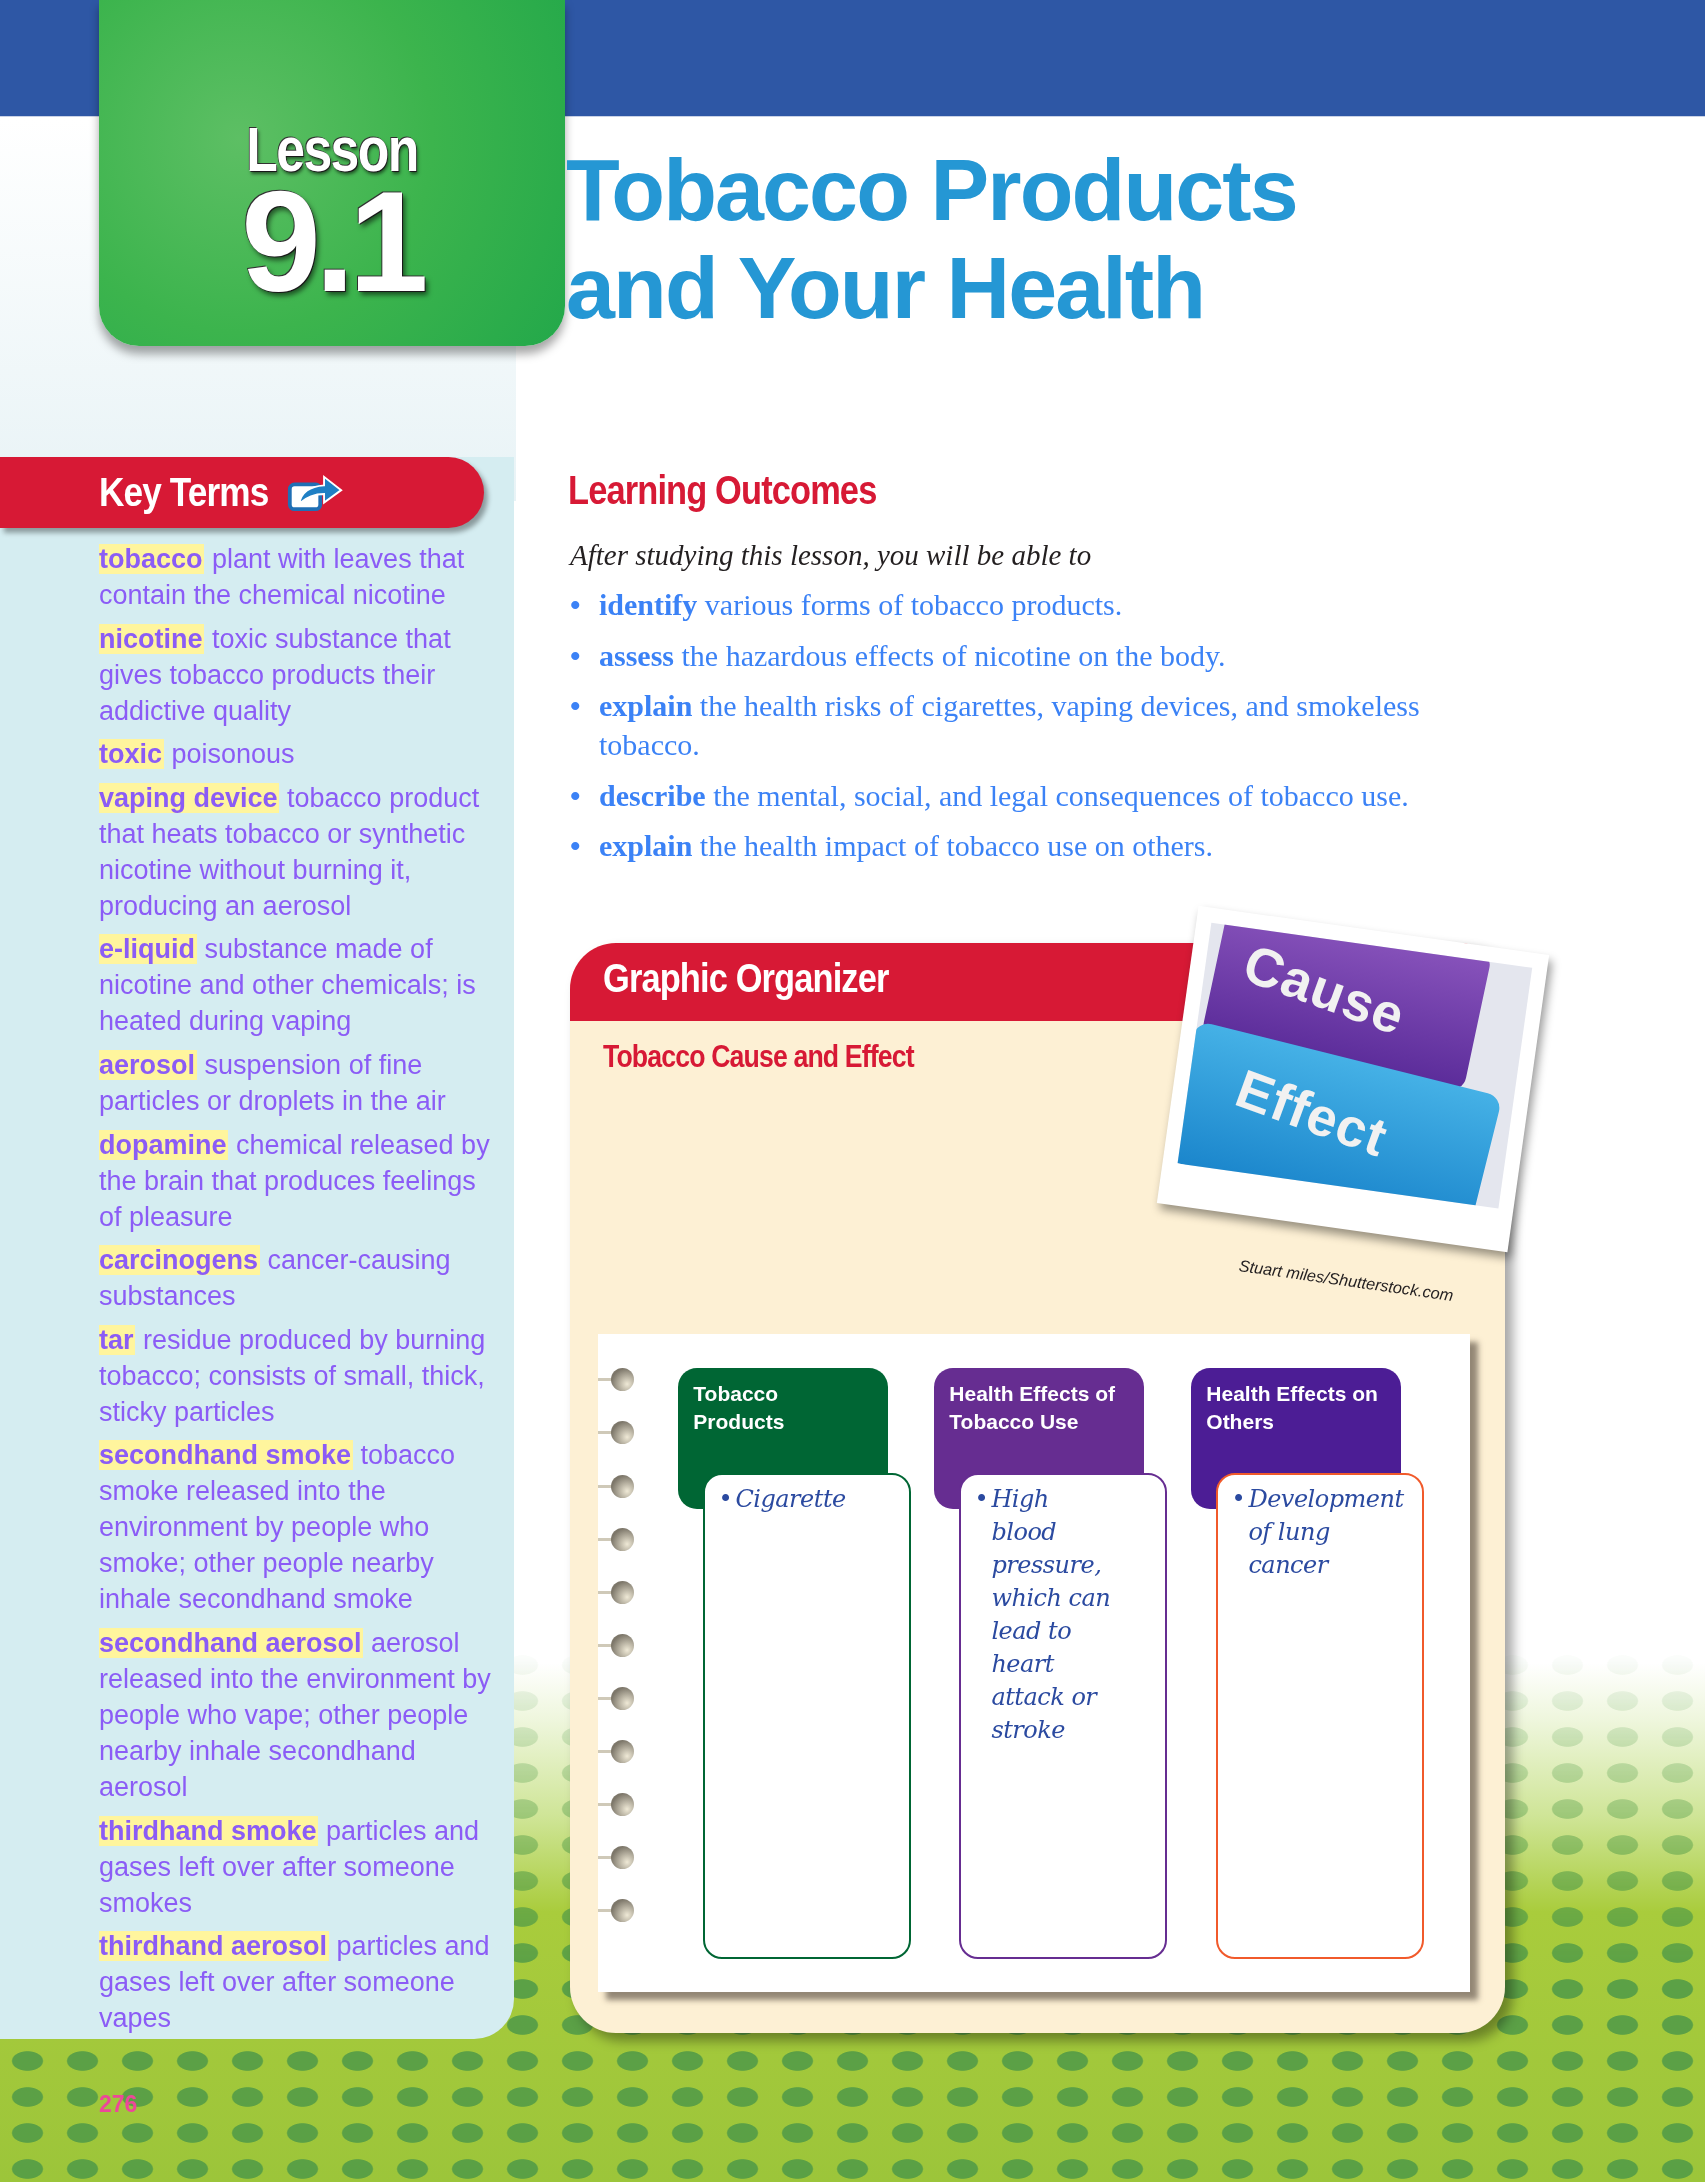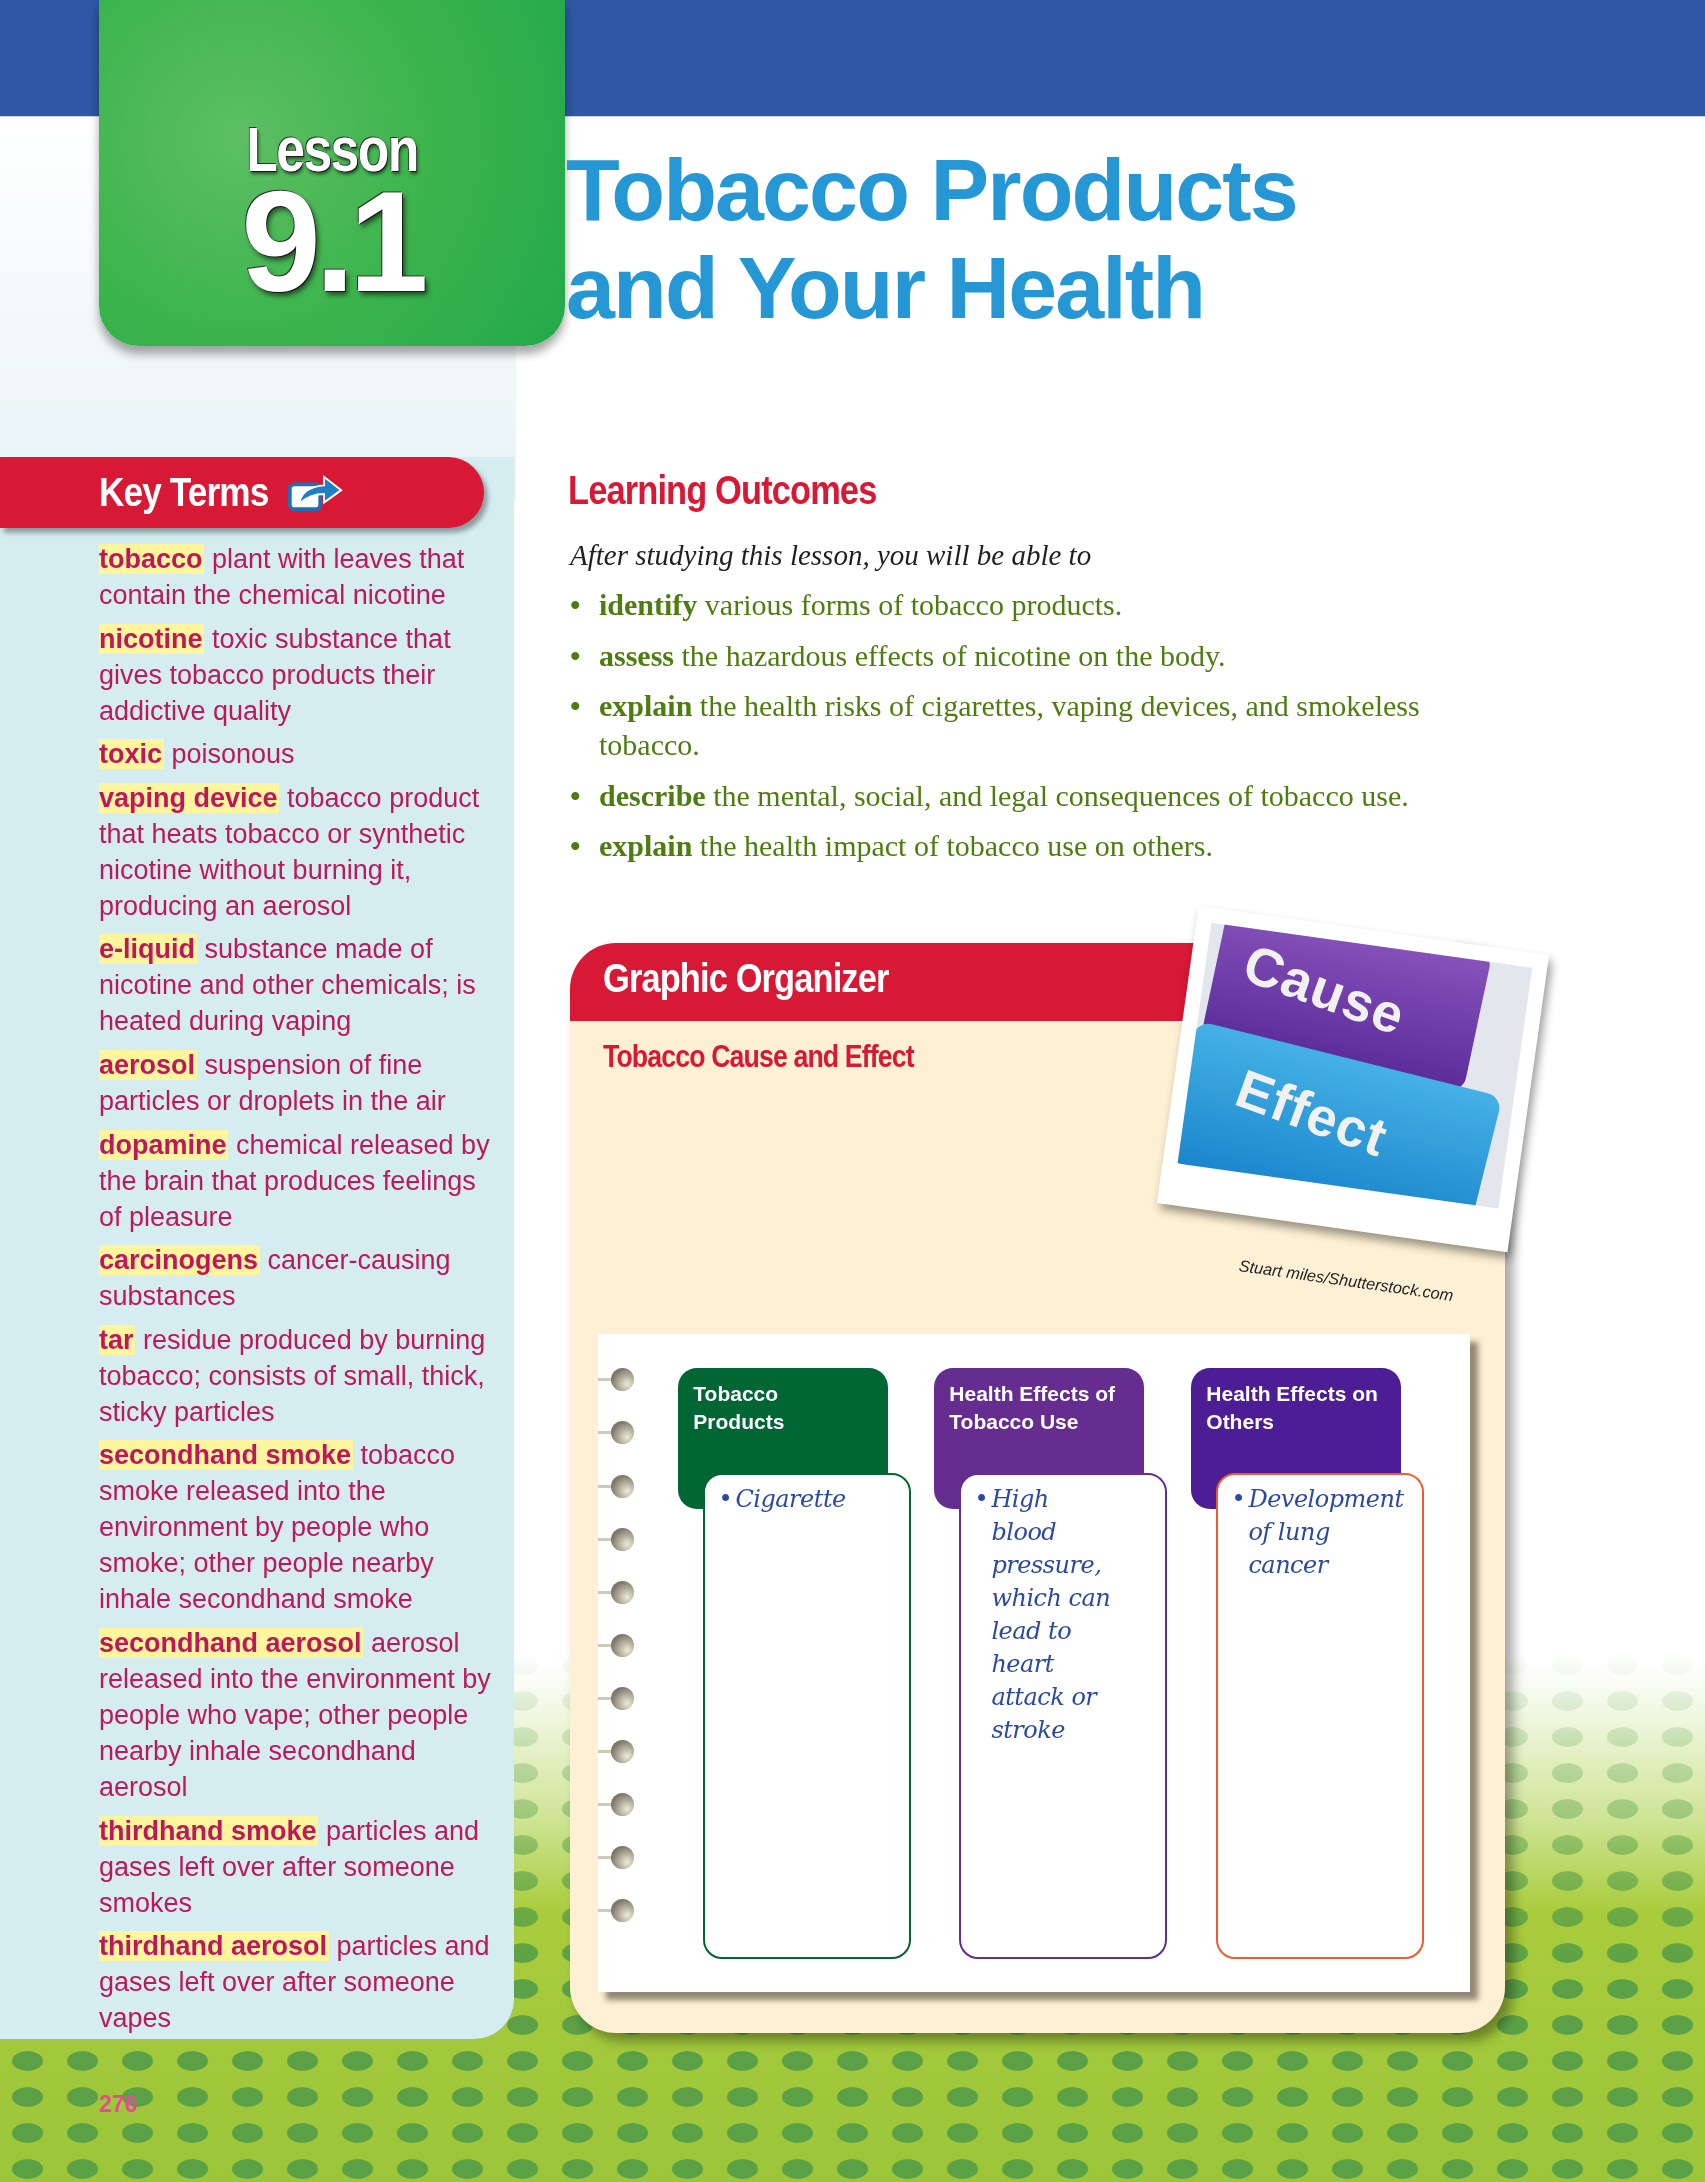--- a/index.html
+++ b/index.html
@@ -55,29 +55,29 @@
   }
   .kt-header {
     position: absolute; left: 0; top: 457px; width: 484px; height: 71px;
     background: #d71935; border-radius: 0 36px 36px 0;
     box-shadow: 3.8px 4.8px 5.7px rgba(0,0,0,0.35);
     display: flex; align-items: center; padding-left: 99px;
   }
   .kt-title { color: #fff; font-weight: bold; font-size: 40px; letter-spacing: -1px; transform: scaleX(0.88); transform-origin: left; }
   .kt-icon { margin-left: -5.7px; width: 59px; height: 44px; }
   .terms { position: absolute; left: 99px; top: 541px; width: 401px; }
-  .term { font-size: 27px; line-height: 36px; color: #be185d; margin-bottom: 7.6px; }
+  .term { font-size: 27px; line-height: 36px; color: #8b5cf6; margin-bottom: 7.6px; }
   .term b { background: #fff59d; font-weight: bold; padding: 0 1.9px 0 0; margin-right: 7.6px; }
   .page-number { position: absolute; left: 99px; top: 2091px; font-weight: bold; font-size: 23px; color: #ec4899; }
 
   
   .lo-title { position: absolute; left: 568px; top: 468px; color: #d71935; font-weight: bold; font-size: 40px; letter-spacing: -1px; transform: scaleX(0.86); transform-origin: left; }
   .lo-intro { position: absolute; left: 570px; top: 539px; font-family: "Liberation Serif", serif; font-style: italic; font-size: 29px; color: #231f20; }
   .lo-list { position: absolute; left: 570px; top: 585px; width: 956px; list-style: none; }
-  .lo-list li { font-family: "Liberation Serif", serif; font-size: 30px; line-height: 39px; color: #4d7c0f; padding-left: 29px; position: relative; margin-bottom: 11.5px; }
+  .lo-list li { font-family: "Liberation Serif", serif; font-size: 30px; line-height: 39px; color: #3b82f6; padding-left: 29px; position: relative; margin-bottom: 11.5px; }
   .lo-list li::before { content: "•"; position: absolute; left: 0; top: 0; font-weight: bold; }
   .lo-list li b { font-weight: bold; }
 
   
   .go-card {
     position: absolute; left: 570px; top: 943px; width: 935px; height: 1090px;
     background: #fdf0d4; border-radius: 46px;
     box-shadow: 7.6px 7.6px 11.5px rgba(0,0,0,0.35);
     overflow: hidden;
   }

